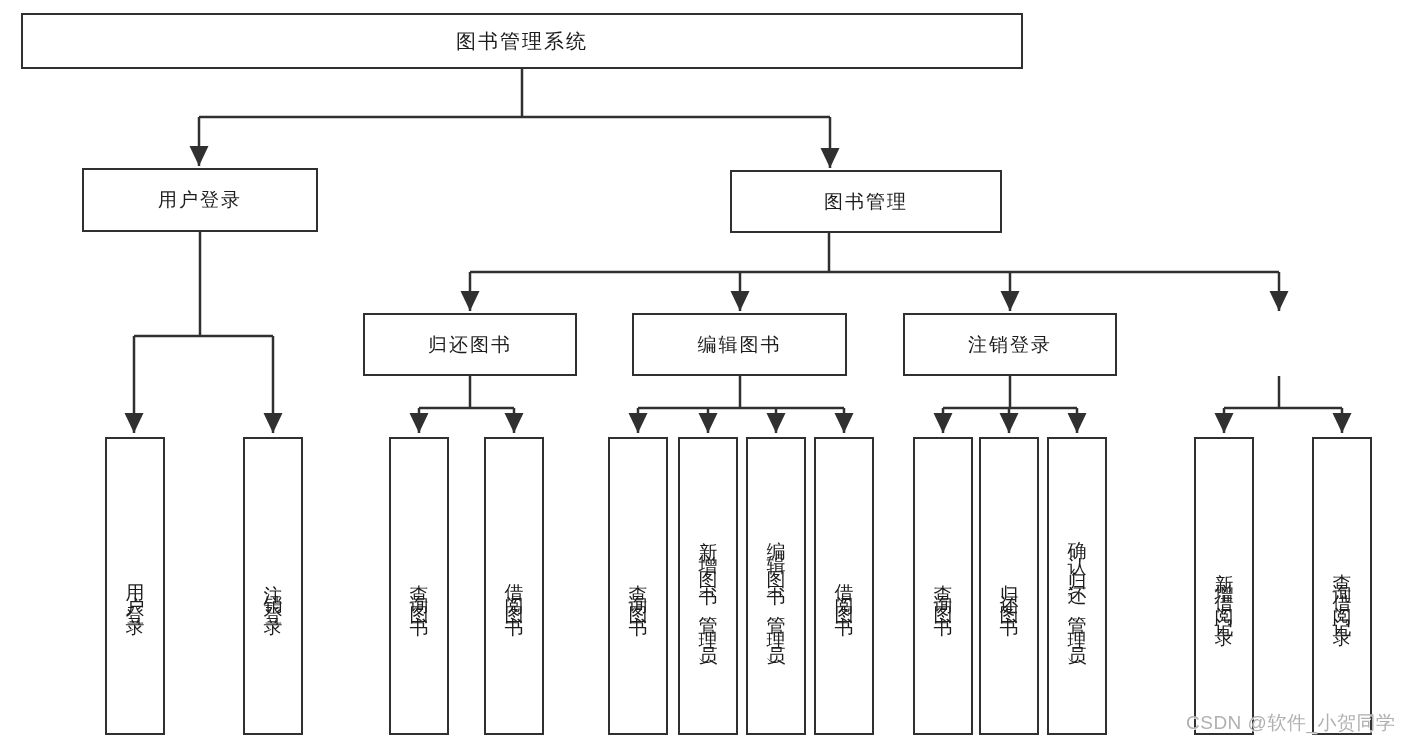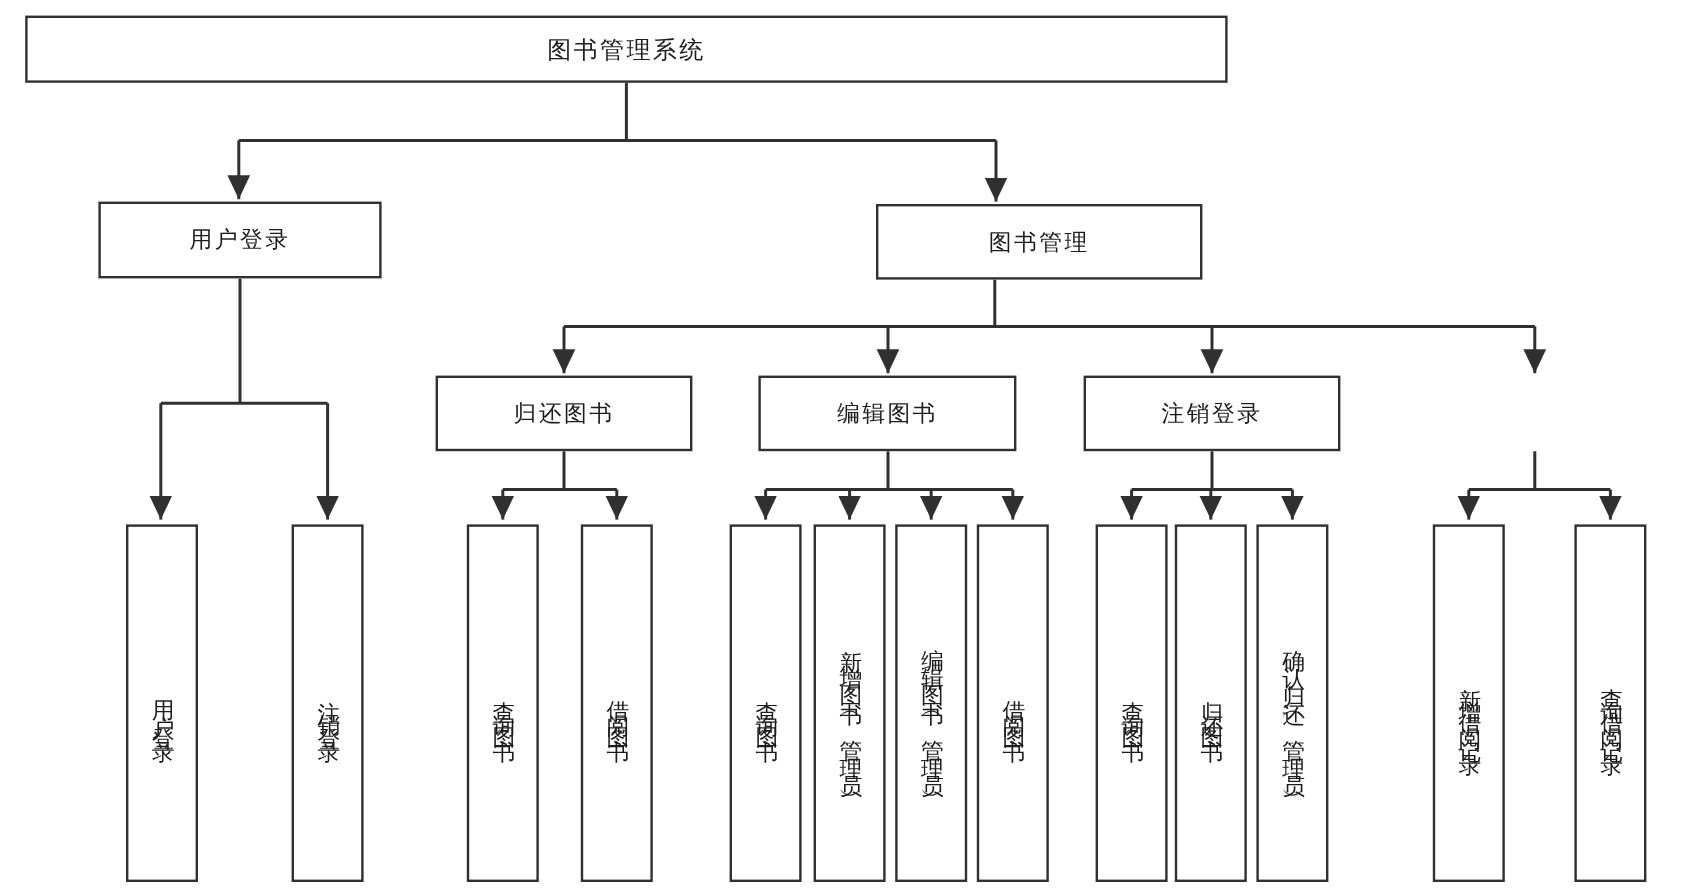--- a/index.html
+++ b/index.html
@@ -180,14 +180,15 @@
     <span class="lbl long">确认归还（管理员）</span>
   </div>
 
   <div class="box leaf" style="left:1194px;top:437px;width:60px;height:298px">
     <span class="lbl">新增借阅记录</span>
   </div>
   <div class="box leaf" style="left:1312px;top:437px;width:60px;height:298px">
     <span class="lbl">查询借阅记录</span>
   </div>
 
+  <div id="watermark">CSDN @软件_小贺同学</div>
 
 </div>
 
 </body></html>

